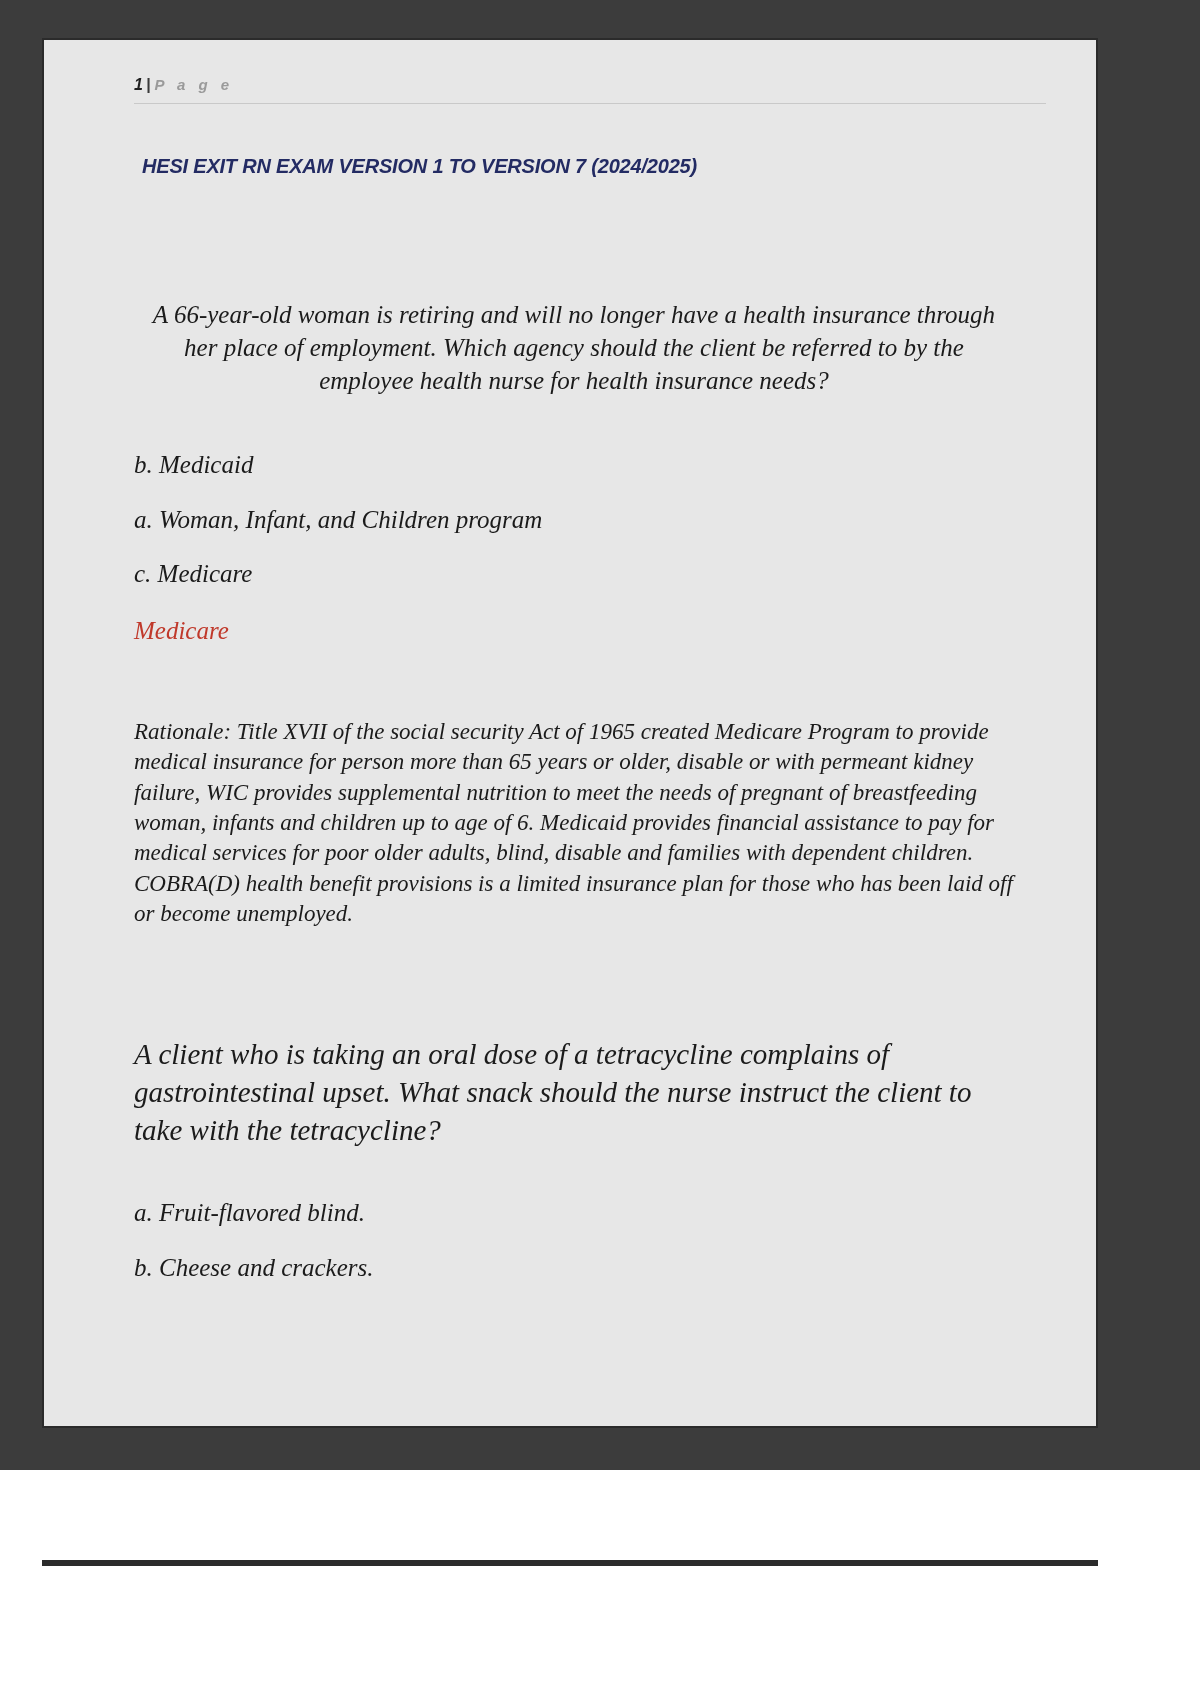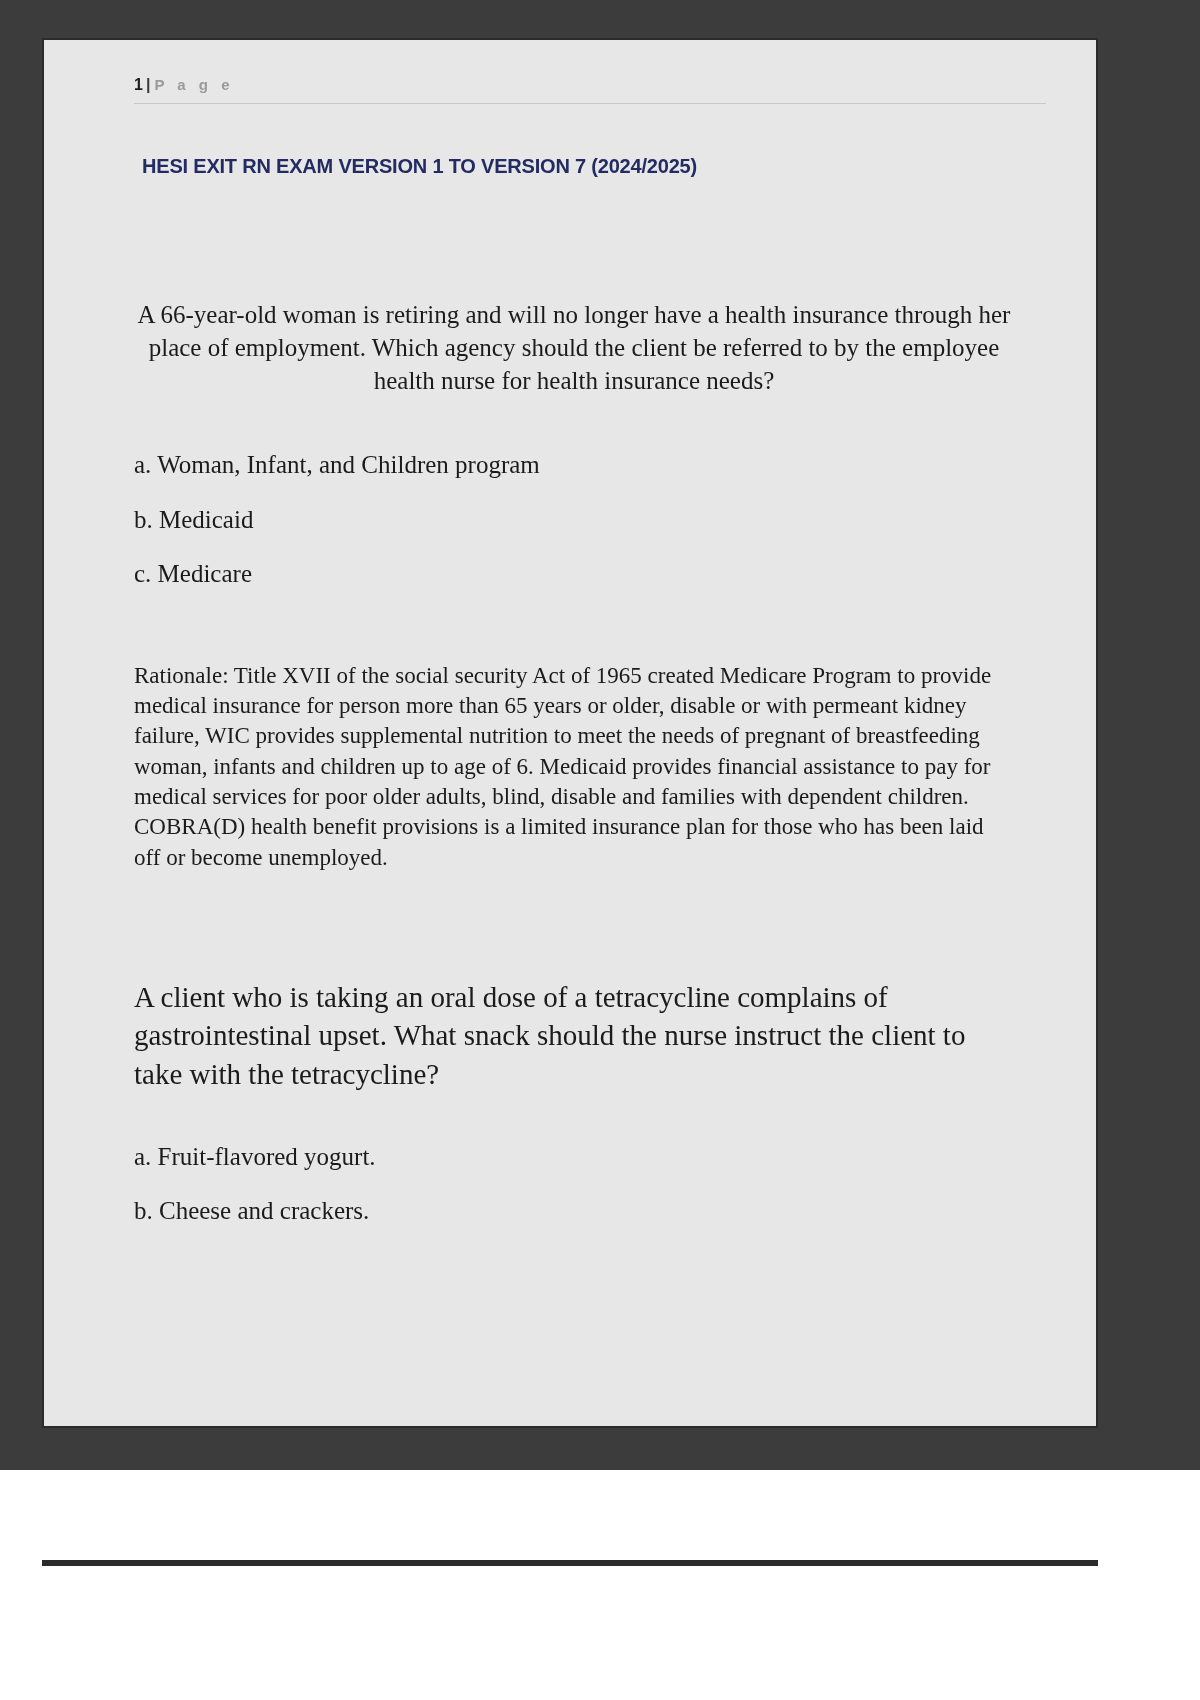--- a/index.html
+++ b/index.html
@@ -13,20 +13,21 @@
     font-family: "Liberation Serif", serif;
     overflow: hidden;
   }
 
   
   .viewer {
     position: relative;
     width: 1104px;
     height: 1700px;
     background: #ffffff;
+    font-style: italic;
   }
   .dark-backdrop {
     position: absolute;
     left: 0;
     top: 0;
     width: 1200px;
     height: 1470px;
     background: #3c3c3c;
   }
 
@@ -153,32 +154,33 @@
 
       <div class="page-header">
         <span class="hdr-num">1</span><span class="hdr-sep">|</span><span class="hdr-word">P a g e</span>
       </div>
 
       <h1 class="doc-title">HESI EXIT RN EXAM VERSION 1 TO VERSION 7 (2024/2025)</h1>
 
       <p class="q-stem">A 66-year-old woman is retiring and will no longer have a health insurance through her place of employment. Which agency should the client be referred to by the employee health nurse for health insurance needs?</p>
 
       <div class="opts">
+        <div class="opt">b. Medicaid</div>
         <div class="opt">a. Woman, Infant, and Children program</div>
-        <div class="opt">b. Medicaid</div>
         <div class="opt">c. Medicare</div>
       </div>
 
+      <div class="answer-key">Medicare</div>
 
       <p class="rationale">Rationale: Title XVII of the social security Act of 1965 created Medicare Program to provide medical insurance for person more than 65 years or older, disable or with permeant kidney failure, WIC provides supplemental nutrition to meet the needs of pregnant of breastfeeding woman, infants and children up to age of 6. Medicaid provides financial assistance to pay for medical services for poor older adults, blind, disable and families with dependent children. COBRA(D) health benefit provisions is a limited insurance plan for those who has been laid off or become unemployed.</p>
 
       <p class="q-stem-2">A client who is taking an oral dose of a tetracycline complains of gastrointestinal upset. What snack should the nurse instruct the client to take with the tetracycline?</p>
 
       <div class="opts-2">
-        <div class="opt">a. Fruit-flavored yogurt.</div>
+        <div class="opt">a. Fruit-flavored blind.</div>
         <div class="opt">b. Cheese and crackers.</div>
       </div>
 
     </div>
   </div>
 
   <div class="next-page-strip"></div>
 
 </div>
 

